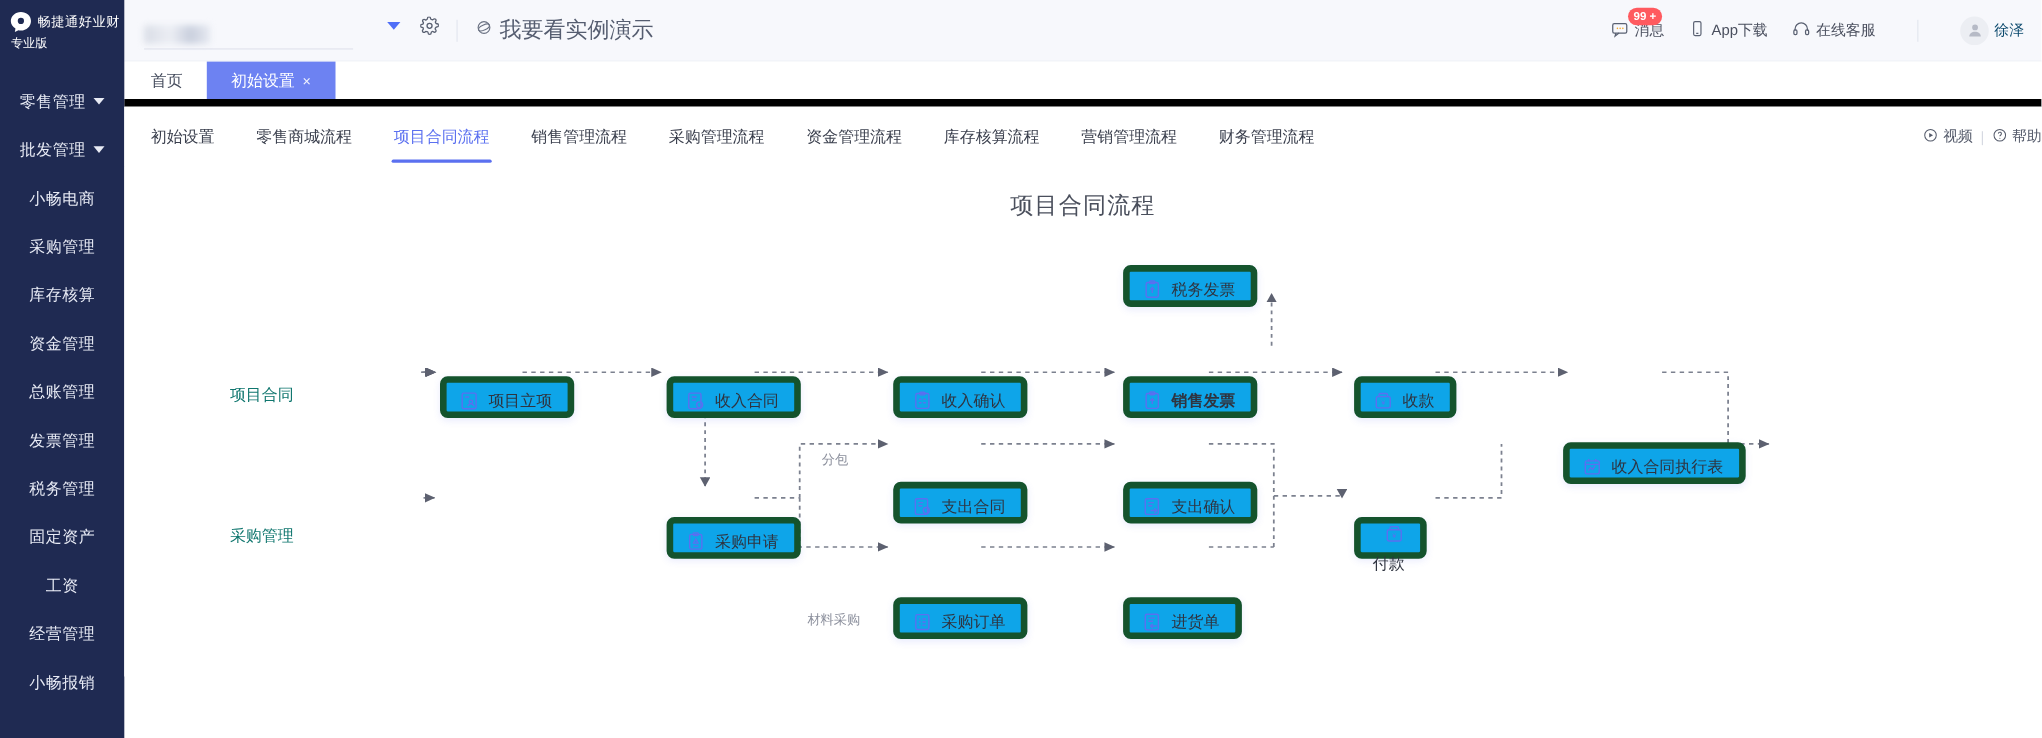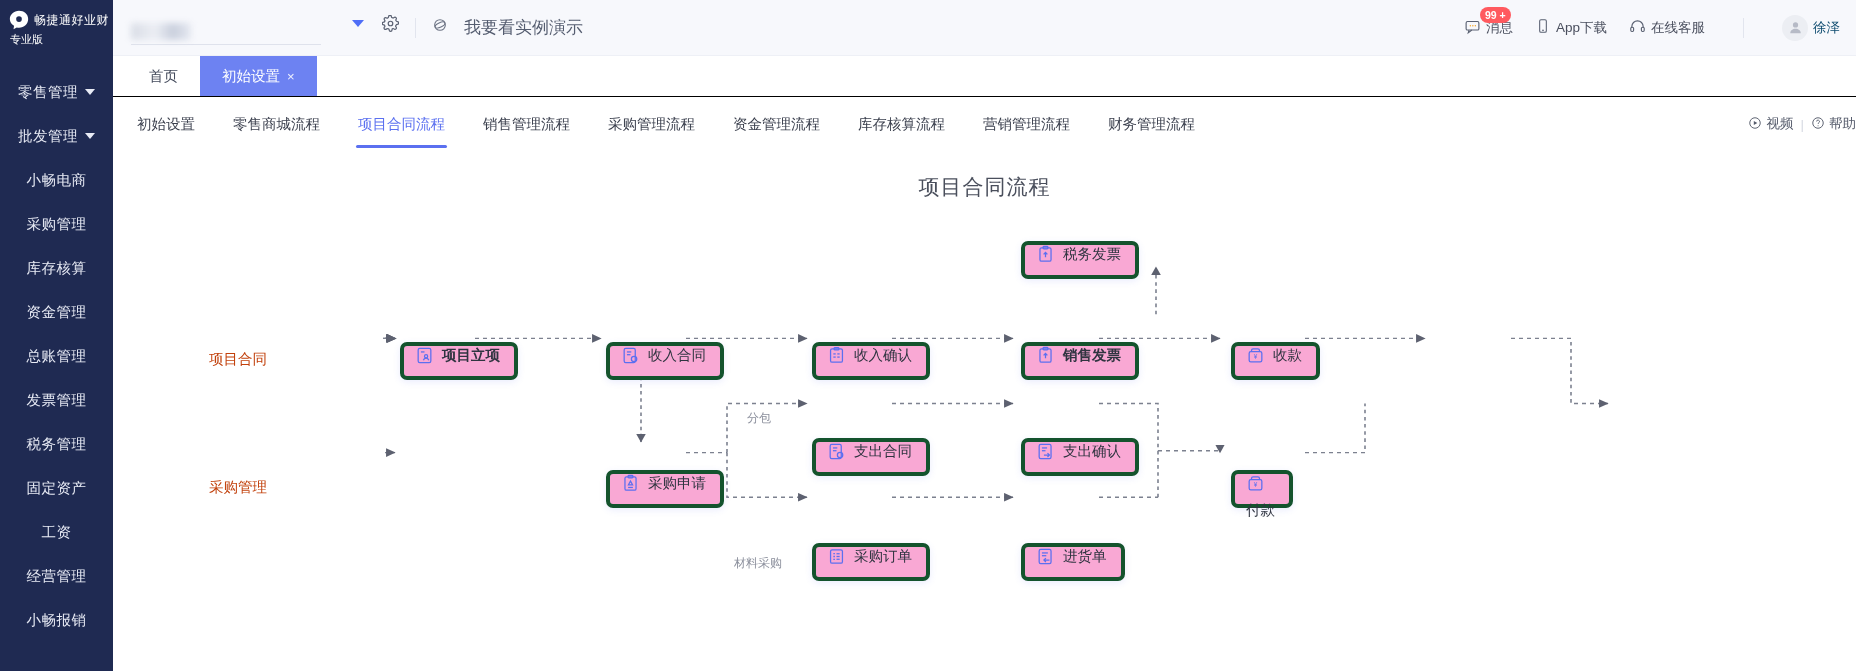--- a/index.html
+++ b/index.html
@@ -64,22 +64,22 @@
     filter: blur(3px); border-radius: 2px;
   }
   .chev-down {
     width: 0; height: 0; border-left: 6px solid transparent;
     border-right: 6px solid transparent; border-top: 7px solid #4f6ef7;
     margin-left: 6px; margin-bottom: 8px; cursor:pointer;
   }
   .gear { margin-left: 18px; margin-bottom: 4px; cursor: pointer; }
   .vdiv { width: 1px; height: 20px; background: #e2e5ee; margin: 0 16px; }
   .demo-link {
-    display: flex; align-items: center; gap: 16px; color: #555d70;
-    font-size: 17px; cursor: pointer;
+    display: flex; align-items: center; gap: 6px; color: #555d70;
+    font-size: 20px; cursor: pointer;
   }
   .top-right { margin-left: auto; display: flex; align-items: center; gap: 22px; }
   .tr-item {
     display: flex; align-items: center; gap: 5px;
     font-size: 13.5px; color: #4a4f5e; cursor: pointer; position: relative;
   }
   .badge {
     position: absolute; top: -11px; left: 16px;
     background: #ff5a5f; color: #fff; font-size: 10.5px; line-height: 1;
     padding: 3px 5px 3px 5px; border-radius: 9px; font-weight: bold;
@@ -87,21 +87,21 @@
   }
   .avatar {
     width: 26px; height: 26px; border-radius: 50%; background: #eceef3;
     display:flex; align-items:center; justify-content:center;
   }
   .uname { font-size: 13.5px; color: #0c4a6e; }
 
   
   .tabstrip {
     height: 41px; background: #ffffff; display: flex; align-items: stretch;
-    padding-left: 14px; border-bottom: 1px solid #000000;
+    padding-left: 2px; border-bottom: 7px solid #000000;
   }
   .btab {
     display: flex; align-items: center; gap: 7px; padding: 0 22px;
     font-size: 14.5px; color: #444b5c; cursor: pointer;
   }
   .btab.active { background: #6d82f2; color: #ffffff; }
   .tab-x { font-size: 13px; opacity: .9; }
 
   
   .sectionbar {
@@ -127,30 +127,30 @@
   
   .canvas { flex: 1; position: relative; background: #fff; overflow: hidden; }
   .diagram-title {
     position: absolute; left: 0; right: 0; top: 22px; text-align: center;
     font-size: 21px; color: #4a4f5c; letter-spacing: 1px;
   }
   .flowlayer { position: absolute; inset: 0; }
   .flow-svg { position: absolute; inset: 0; width: 100%; height: 100%; }
 
   .node {
-    position: absolute; height: 38px; background: #f9a8d4;
-    border: 4px solid #14532d; border-radius: 7px;
+    position: absolute; height: 38px; background: #0ea5e9;
+    border: 6px solid #14532d; border-radius: 7px;
     box-shadow: 0 2px 7px rgba(92,110,240,.13);
-    display: flex; align-items: flex-start; gap: 8px; padding: 0 14px 0 11px;
+    display: flex; align-items: flex-end; gap: 8px; padding: 0 14px 0 11px;
     font-size: 14.5px; color: #2f3440; white-space: nowrap; cursor: pointer;
   }
   .node .ic { width: 19px; height: 19px; flex: 0 0 19px; }
 
   .lane-label {
-    position: absolute; font-size: 14.5px; color: #c2410c; white-space: nowrap;
+    position: absolute; font-size: 14.5px; color: #0f766e; white-space: nowrap;
   }
   .edge-label {
     position: absolute; font-size: 12px; color: #8b8f9c; white-space: nowrap;
   }
 </style>
 </head>
 <body>
 
 <div class="app">
 
@@ -396,21 +396,21 @@
           <span class="ic">
             <svg viewBox="0 0 24 24" width="19" height="19" fill="none" stroke="#5b6ff0" stroke-width="1.6">
               <rect x="5" y="3.5" width="14" height="17" rx="2"></rect>
                 <rect x="9" y="1.8" width="6" height="3" rx="1"></rect>
               <path d="M12 15.5V9.5M9.6 11.8L12 9.4l2.4 2.4"></path>
             </svg>
           </span>
           <span>税务发票</span>
         </div>
 
-        <div class="node" style="left:287px; top:191px;font-weight:bold;">
+        <div class="node" style="left:287px; top:191px;">
           <span class="ic">
             <svg viewBox="0 0 24 24" width="19" height="19" fill="none" stroke="#5b6ff0" stroke-width="1.6">
               <rect x="4" y="3" width="16" height="18" rx="2"></rect>
                 <line x1="7.5" y1="7.5" x2="12" y2="7.5"></line>
               <circle cx="14" cy="13" r="2"></circle>
                 <path d="M10.6 18c.4-1.6 1.7-2.6 3.4-2.6s3 1 3.4 2.6"></path>
             </svg>
           </span>
           <span>项目立项</span>
         </div>
@@ -456,20 +456,32 @@
           <span class="ic">
             <svg viewBox="0 0 24 24" width="19" height="19" fill="none" stroke="#5b6ff0" stroke-width="1.6">
               <rect x="4" y="7" width="16" height="13" rx="2"></rect>
                 <path d="M7 7V5.5a2 2 0 012-2h6a2 2 0 012 2V7"></path>
               <text x="12" y="17" font-size="8" fill="#5b6ff0" stroke="none" text-anchor="middle">¥</text>
             </svg>
           </span>
           <span>收款</span>
         </div>
 
+        <div class="node" style="left:1308px; top:251px;">
+          <span class="ic">
+            <svg viewBox="0 0 24 24" width="19" height="19" fill="none" stroke="#5b6ff0" stroke-width="1.6">
+              <rect x="4" y="5" width="16" height="15" rx="2"></rect>
+                <line x1="4" y1="9" x2="20" y2="9"></line>
+              <line x1="8" y1="3" x2="8" y2="6"></line>
+                <line x1="16" y1="3" x2="16" y2="6"></line>
+              <path d="M7.5 16l2.5-3 2.5 2 3-4.5"></path>
+            </svg>
+          </span>
+          <span>收入合同执行表</span>
+        </div>
 
         <div class="node" style="left:493px; top:319px;">
           <span class="ic">
             <svg viewBox="0 0 24 24" width="19" height="19" fill="none" stroke="#5b6ff0" stroke-width="1.6">
               <rect x="5" y="3.5" width="14" height="17" rx="2"></rect>
                 <rect x="9" y="1.8" width="6" height="3" rx="1"></rect>
               <path d="M12 9l2.6 4.6H9.4z"></path>
                 <line x1="9" y1="17" x2="15" y2="17"></line>
             </svg>
           </span>

